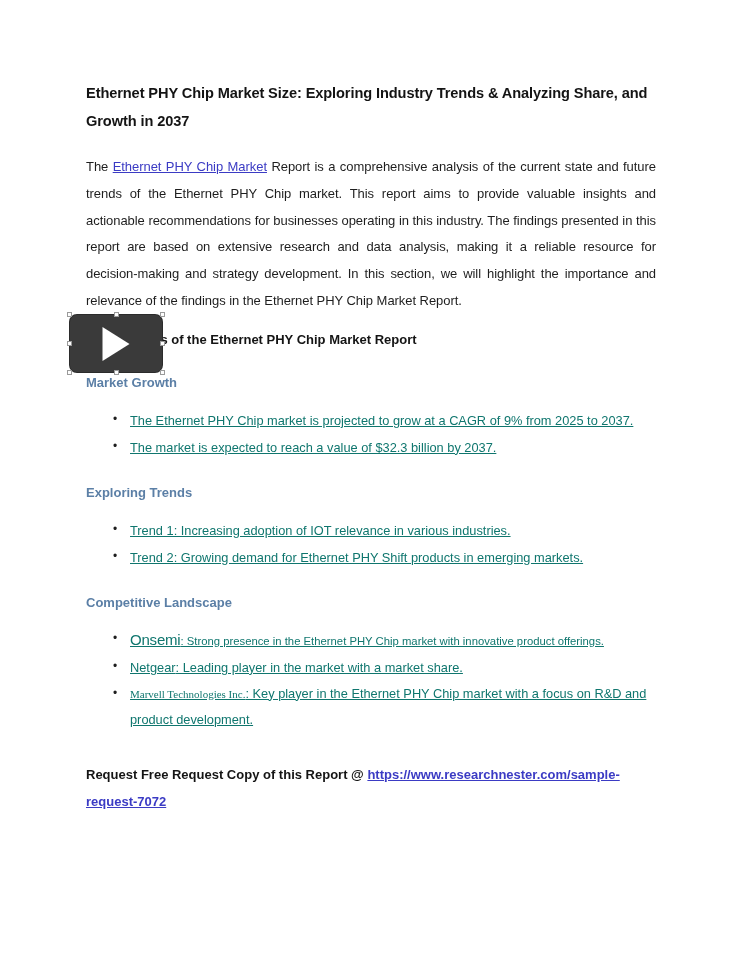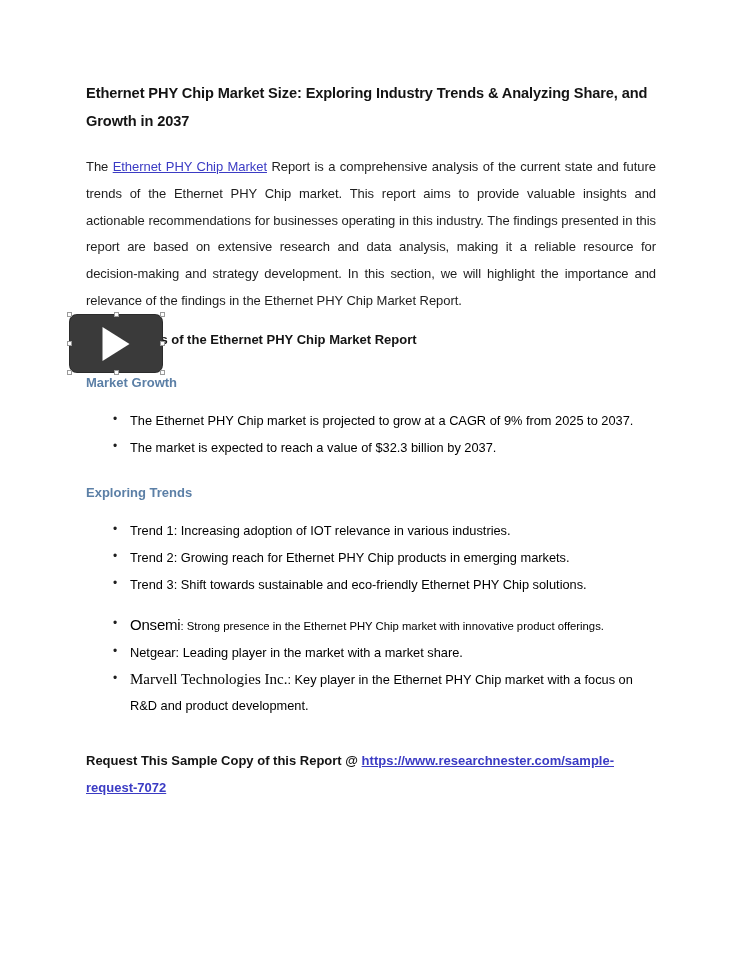--- a/index.html
+++ b/index.html
@@ -82,22 +82,23 @@
   ul.bullets {
     list-style: none;
     margin: 14px 0 0 0;
     padding: 0;
   }
   ul.bullets li {
     position: relative;
     padding-left: 44px;
     font-size: 12.8px;
     line-height: 27px;
-    color: #000000;
+    color: #0f766e;
     margin-bottom: 0;
+    text-decoration: underline;
   }
   ul.bullets li::before {
     content: "\2022";
     position: absolute;
     left: 27px;
     top: -1px;
     font-size: 12px;
     color: #1e1e1e;
   }
   ul.bullets.tight li {
@@ -107,21 +108,21 @@
   
   .big-brand {
     font-size: 15px;
     letter-spacing: -0.2px;
   }
   .small-text {
     font-size: 11.3px;
   }
   .serif-brand {
     font-family: "Liberation Serif", serif;
-    font-size: 15px;
+    font-size: 11px;
     text-align: center;
   }
 
   
   .request-line {
     font-size: 13px;
     font-weight: bold;
     line-height: 27px;
     margin: 28px 0 0 0;
     width: 570px;
@@ -197,32 +198,32 @@
 
     <ul class="bullets">
       <li>The Ethernet PHY Chip market is projected to grow  at a CAGR of 9% from 2025 to 2037.</li>
       <li>The market is expected to reach a value of $32.3 billion by 2037.</li>
     </ul>
 
     <h2 class="sub-head">Exploring Trends</h2>
 
     <ul class="bullets">
       <li>Trend 1: Increasing adoption of IOT relevance in various industries.</li>
-      <li>Trend 2: Growing reach for Ethernet PHY Chip products in emerging markets.</li>
-      <li>Trend 3: Shift towards sustainable and eco-friendly Ethernet PHY Chip solutions.</li>
+      <li>Trend 2: Growing demand for Ethernet PHY Shift products in emerging markets.</li>
     </ul>
 
+    <h2 class="sub-head">Competitive Landscape</h2>
 
     <ul class="bullets tight">
       <li style="line-height:25px;"><span class="big-brand">Onsemi</span><span class="small-text">: Strong presence in the Ethernet PHY Chip market with innovative product offerings.</span></li>
       <li style="line-height:27px;"><span> Netgear</span><span>: Leading player in the market with a market share.</span></li>
       <li style="line-height:26px;"><span class="serif-brand">Marvell Technologies Inc.</span><span>: Key player in the Ethernet PHY Chip market with a focus on R&amp;D and product development.</span></li>
     </ul>
 
-    <p class="request-line"><span>Request This Sample Copy of this Report @ </span><a class="url-link" href="#">https://www.researchnester.com/sample-request-7072</a></p>
+    <p class="request-line"><span>Request Free Request Copy of this Report @ </span><a class="url-link" href="#">https://www.researchnester.com/sample-request-7072</a></p>
 
   </div>
 
   <div class="video-object">
     <div class="video-frame">
       <div class="play-triangle"></div>
     </div>
     <span class="handle h-tl"></span>
     <span class="handle h-tc"></span>
     <span class="handle h-tr"></span>

